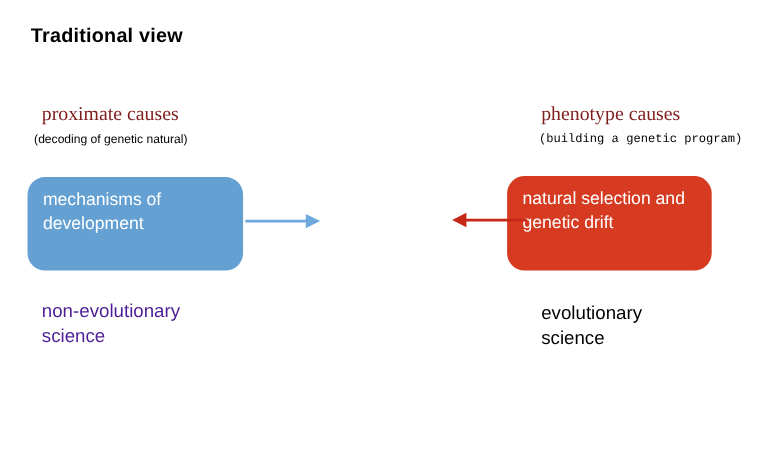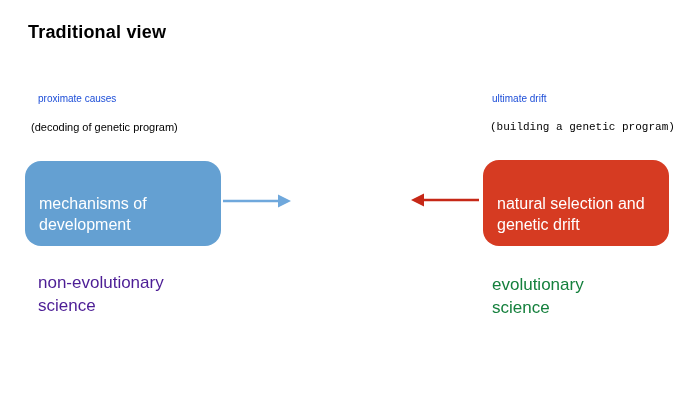--- a/index.html
+++ b/index.html
@@ -19,52 +19,53 @@
     position: absolute;
     left: 28px;
     top: 22px;
     font-size: 18px;
     font-weight: bold;
     color: #000000;
     letter-spacing: 0.2px;
   }
   .col-heading {
     position: absolute;
-    font-size: 10px;
-    color: #1d4ed8;
+    font-size: 18px;
+    color: #7f1d1d;
+    font-family: Liberation Serif, serif;
   }
   .col-heading.left { left: 38px; top: 93px; }
   .col-heading.right { left: 492px; top: 93px; }
   .col-subheading {
     position: absolute;
     font-size: 11px;
     color: #000000;
   }
   .col-subheading.left { left: 31px; top: 121px; }
   .col-subheading.right { left: 490px; top: 121px; font-family: Liberation Mono, monospace; }
   .box {
     position: absolute;
     border-radius: 16px;
     color: #ffffff;
     font-size: 16px;
     line-height: 1.35;
     display: flex;
-    align-items: flex-end;
+    align-items: flex-start;
     box-sizing: border-box;
     padding: 10px 14px;
   }
   .box.blue {
     left: 25px;
     top: 161px;
     width: 196px;
     height: 85px;
     background: #64a0d2;
   }
   .box.red {
-    left: 483px;
+    left: 461px;
     top: 160px;
     width: 186px;
     height: 86px;
     background: #d63b22;
   }
   .ellipse {
     position: absolute;
     left: 289px;
     top: 151px;
     width: 121px;
@@ -93,34 +94,34 @@
   .footnote.blue {
     left: 38px;
     top: 272px;
     width: 165px;
     color: #4c1d95;
   }
   .footnote.red {
     left: 492px;
     top: 274px;
     width: 130px;
-    color: #15803d;
+    color: #000000;
   }
 </style>
 </head>
 <body>
 
 <div class="canvas">
 
   <div class="title">Traditional view</div>
 
   <div class="col-heading left">proximate causes</div>
-  <div class="col-subheading left">(decoding of genetic program)</div>
+  <div class="col-subheading left">(decoding of genetic natural)</div>
 
-  <div class="col-heading right">ultimate drift</div>
+  <div class="col-heading right">phenotype causes</div>
   <div class="col-subheading right">(building a genetic program)</div>
 
   <div class="box blue">
     <span>mechanisms of development</span>
   </div>
 
 
   <div class="box red">
     <span>natural selection and genetic drift</span>
   </div>

